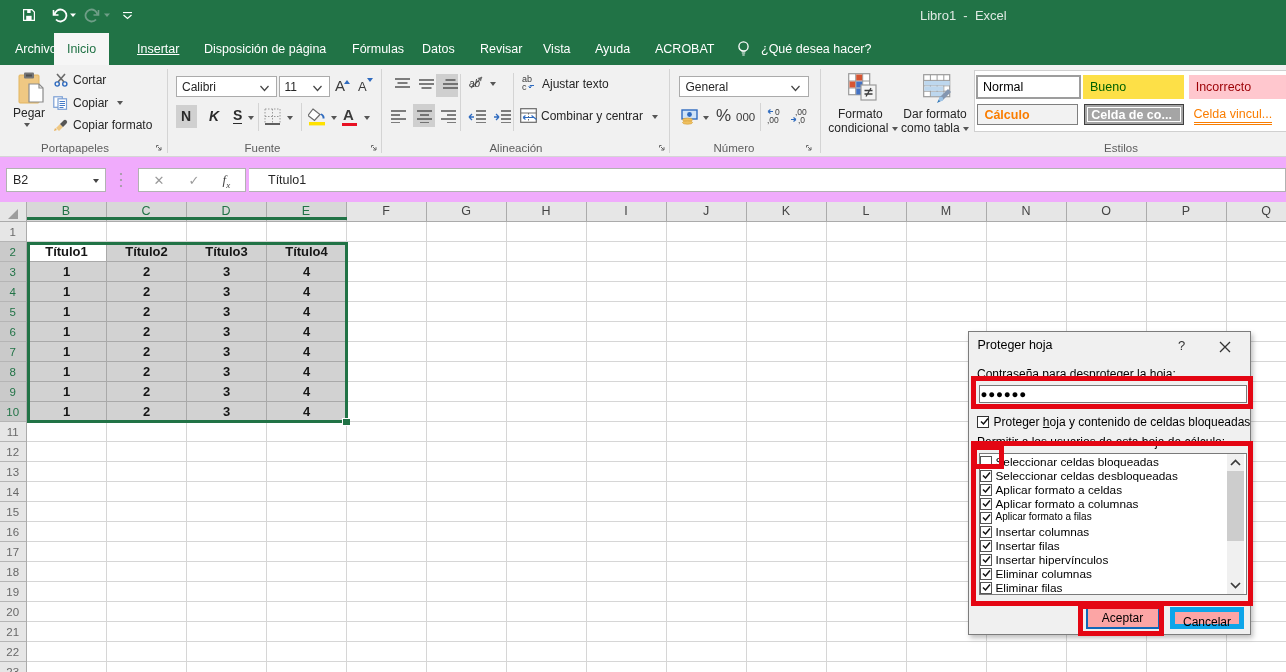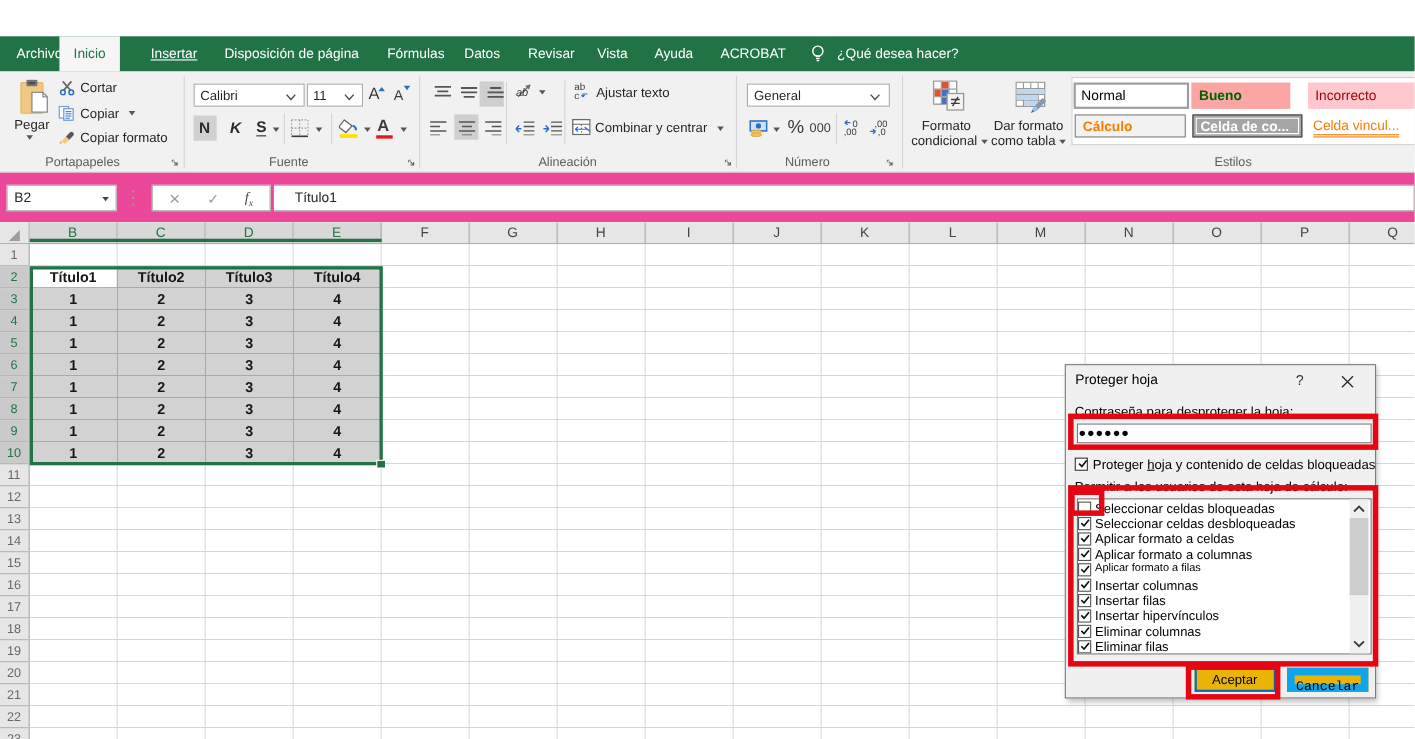--- a/index.html
+++ b/index.html
@@ -18,21 +18,21 @@
 #ribbon { position:absolute; left:0; top:65px; width:1286px; height:92px; background:#f1f1f1; border-bottom:1px solid #d5d5d5; }
 .gsep { position:absolute; top:4px; height:84px; width:1px; background:#d4d4d4; }
 .glabel { position:absolute; top:77px; height:14px; font-size:11.5px; color:#5d5d5d; text-align:center; }
 .launcher { position:absolute; top:80px; width:7px; height:7px; }
 .rtext { font-size:12px; color:#262626; }
 .combo { position:absolute; background:#fff; border:1px solid #ababab; font-size:12px; color:#262626; }
 .chev { position:absolute; width:9px; height:9px; }
 .dd { display:inline-block; width:0; height:0; border-left:3.5px solid transparent; border-right:3.5px solid transparent; border-top:4px solid #444; vertical-align:middle; }
 
 
-#fbar { position:absolute; left:0; top:157px; width:1286px; height:45px; background:#ec4899; }
+#fbar { position:absolute; left:0; top:157px; width:1286px; height:45px; background:#f0abfc; }
 .fbox { position:absolute; background:#fff; border:1px solid #b2b2b2; }
 
 
 #grid { position:absolute; left:0; top:202px; width:1286px; height:470px; background:#fff; }
 #colheads { position:absolute; left:0; top:0; width:1286px; height:19.5px; background:#e6e6e6; overflow:hidden; }
 .colhead { position:absolute; top:0; height:19.5px; line-height:19px; text-align:center; font-size:12.5px; color:#444; border-right:1px solid #ababab; }
 .colhead.sel { background:#d8d8d8; color:#217346; }
 #rowheads { position:absolute; left:0; top:19.5px; width:27px; bottom:0; background:#e6e6e6; border-right:0.5px solid #ababab; }
 .rowhead { position:absolute; left:0; width:25.5px; height:20px; line-height:20px; text-align:center; font-size:11.5px; color:#686868; border-bottom:1px solid #b5b5b5; }
 .rowhead.sel { background:#cacaca; color:#217346; }
@@ -41,26 +41,48 @@
     repeating-linear-gradient(to right, transparent 0px, transparent 79px, #d6d6d6 79px, #d6d6d6 80px),
     repeating-linear-gradient(to bottom, transparent 0px, transparent 19px, #d6d6d6 19px, #d6d6d6 20px);
 }
 .cell { position:absolute; width:80px; height:20px; line-height:20px; text-align:center; font-weight:bold; font-size:13px; color:#161616; }
 
 
 #dlg { position:absolute; left:968px; top:331px; width:283px; height:304px; background:#f0f0f0; border:1px solid #7c7c7c; box-shadow:2px 3px 5px rgba(0,0,0,0.25); font-size:12px; color:#000; }
 .redbox { position:absolute; border:5px solid #e40613; }
 #dlg .check { position:absolute; width:12px; height:12px; background:#fff; border:1px solid #333; }
 .ck { position:absolute; left:0.5px; top:-1px; width:11px; height:11px; }
-.btn { position:absolute; background:#eab308; font-size:12px; text-align:center; }
+.btn { position:absolute; background:#fca5a5; font-size:12px; text-align:center; }
 </style>
 </head>
 <body>
 <div id="app">
 
+  <div id="titlebar">
+    <svg class="abs" style="left:23px; top:9px;" width="12" height="12" viewBox="0 0 12 12">
+      <path d="M0.6 0.6 h8.4 l2.4 2.4 v8.4 h-10.8 z" fill="none" stroke="#fff" stroke-width="1.2"></path>
+      <rect x="3.2" y="6.8" width="5.4" height="4.6" fill="#fff"></rect>
+      <rect x="4.2" y="0.8" width="3.4" height="3.2" fill="#fff"></rect>
+    </svg>
+    <svg class="abs" style="left:51px; top:7px;" width="25" height="16" viewBox="0 0 25 16">
+      <path d="M2.5 3 v5 h5" fill="none" stroke="#fff" stroke-width="1.6"></path>
+      <path d="M3.5 8 a6 6 0 1 1 1.5 4.5" fill="none" stroke="#fff" stroke-width="1.8"></path>
+      <path d="M19 6.5 h6 l-3 3.6 z" fill="#fff"></path>
+    </svg>
+    <svg class="abs" style="left:84px; top:7px;" width="26" height="16" viewBox="0 0 26 16">
+      <path d="M14.5 3 v5 h-5" fill="none" stroke="#6f9e87" stroke-width="1.6"></path>
+      <path d="M13.5 8 a6 6 0 1 0 -1.5 4.5" fill="none" stroke="#6f9e87" stroke-width="1.8"></path>
+      <path d="M20 6.5 h6 l-3 3.6 z" fill="#6f9e87"></path>
+    </svg>
+    <svg class="abs" style="left:122px; top:12px;" width="11" height="8" viewBox="0 0 11 8">
+      <path d="M1 0.5 h9" stroke="#fff" stroke-width="1.2"></path>
+      <path d="M1.5 3 l4 3.4 l4 -3.4" fill="none" stroke="#fff" stroke-width="1.2"></path>
+    </svg>
+    <div id="title-text">Libro1&nbsp; -&nbsp; Excel</div>
+  </div>
 
   <div id="tabrow">
     <div class="tab" style="left:15px;  width:40px;">Archivo</div>
     <div class="tab" id="tab-inicio" style="left:54px; width:55px;">Inicio</div>
     <div class="tab" style="left:137px; width:40px;text-decoration:underline;">Insertar</div>
     <div class="tab" style="left:204px; width:115px;">Disposición de página</div>
     <div class="tab" style="left:352px; width:50px;">Fórmulas</div>
     <div class="tab" style="left:422px; width:31px;">Datos</div>
     <div class="tab" style="left:480px; width:37px;">Revisar</div>
     <div class="tab" style="left:543px; width:26px;">Vista</div>
@@ -263,21 +285,21 @@
       <path d="M17 23 l-3 6 l6 -3 z" fill="#2e75b6"></path>
       <circle cx="18" cy="25" r="2.2" fill="#9dc3e6"></circle>
     </svg>
     <div class="rtext abs" style="left:900px; top:42px; width:70px; text-align:center;">Dar formato</div>
     <div class="rtext abs" style="left:898px; top:56px; width:74px; text-align:center;">como tabla <span class="dd" style="border-top-color:#565656;"></span></div>
 
     <div class="abs" style="left:974px; top:5px; width:312px; height:61.5px; background:#fff; border:1px solid #d0d0d0; border-right:none;"></div>
     <div class="abs" style="left:976px; top:10.2px; width:104.6px; height:23.6px; background:#fff; border:2px solid #9d9d9d;">
         <span style="position:absolute; left:5px; top:3px; font-size:12.5px; color:#000;">Normal</span>
       </div>
-    <div class="abs" style="left:1083px; top:10.2px; width:90px; height:23.6px; background:#fca5a5;font-weight:bold;">
+    <div class="abs" style="left:1083px; top:10.2px; width:101px; height:23.6px; background:#fde047;">
         <span style="position:absolute; left:7px; top:5px; font-size:12.5px; color:#006100;">Bueno</span>
       </div>
     <div class="abs" style="left:1188.7px; top:10.2px; width:97.3px; height:23.6px; background:#ffc7ce;">
         <span style="position:absolute; left:7px; top:5px; font-size:12.5px; color:#9c0006;">Incorrecto</span>
       </div>
     <div class="abs" style="left:977.4px; top:38.7px; width:101px; height:21.4px; background:#f2f2f2; border:1px solid #7f7f7f;">
         <span style="position:absolute; left:6px; top:3px; font-size:12.5px; color:#fa7d00; font-weight:bold;">Cálculo</span>
       </div>
     <div class="abs" style="left:1084.3px; top:38.7px; width:99.5px; height:21.4px; background:#a5a5a5; border:1px solid #3f3f3f; box-shadow:inset 0 0 0 2px #a5a5a5, inset 0 0 0 3px #fff;">
         <span style="position:absolute; left:6px; top:3px; font-size:12.5px; color:#fff; font-weight:bold;">Celda de co...</span>
@@ -479,20 +501,20 @@
       <div class="abs" style="left:26.5px; top:249.45px; white-space:nowrap; font-size:11.8px;">Eliminar filas</div>
       <div class="abs" style="left:258px; top:122px; width:17px; height:140px; background:#f0f0f0;"></div>
       <div class="abs" style="left:258px; top:139px; width:17px; height:70px; background:#cdcdcd;"></div>
       <svg class="abs" style="left:261px; top:127px;" width="11" height="8" viewBox="0 0 11 8">
         <path d="M1 6 L5.5 1.5 L10 6" fill="none" stroke="#3b3b3b" stroke-width="1.7"></path>
       </svg>
       <svg class="abs" style="left:261px; top:249px;" width="11" height="8" viewBox="0 0 11 8">
         <path d="M1 2 L5.5 6.5 L10 2" fill="none" stroke="#3b3b3b" stroke-width="1.7"></path>
       </svg>
       <div class="btn" style="left:116.5px; top:275px; width:74px; height:22px; line-height:19px; border:2px solid #1067b8;">Aceptar</div>
-      <div class="btn" style="left:201px; top:275px; width:74px; height:22px; line-height:21px; border:7px solid #0ea5e9;font-family:Liberation Mono, monospace;">Cancelar</div>
+      <div class="btn" style="left:201px; top:275px; width:74px; height:22px; line-height:21px; border:5px solid #0ea5e9;">Cancelar</div>
     </div>
 
 <div class="redbox" style="left: 970.5px; top: 375.5px; width: 282.5px; height: 33px;"></div>
     <div class="redbox" style="left: 970.5px; top: 440.5px; width: 282.5px; height: 165px;"></div>
     <div class="redbox" style="left: 972px; top: 445px; width: 31.5px; height: 23.5px;"></div>
     <div class="redbox" style="left: 1077.5px; top: 603.5px; width: 86px; height: 32.5px;"></div>
   </div>
 
 </body></html>

